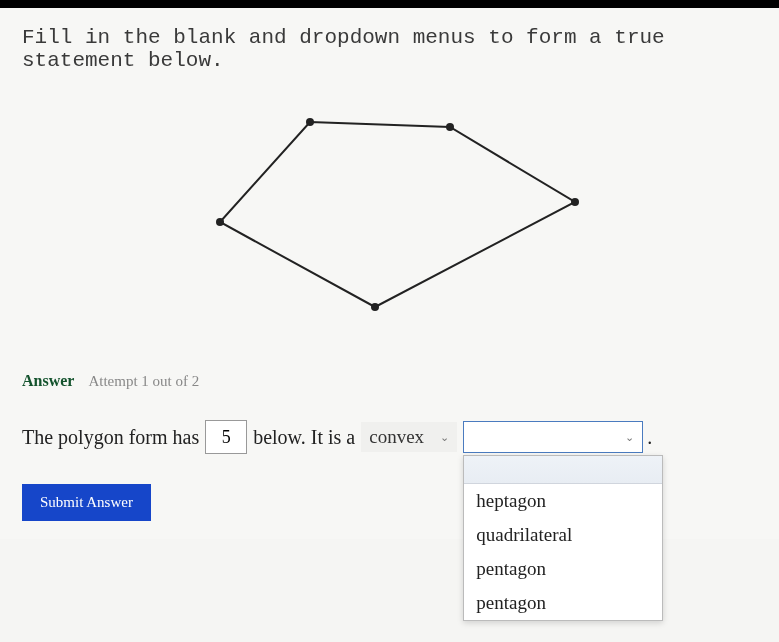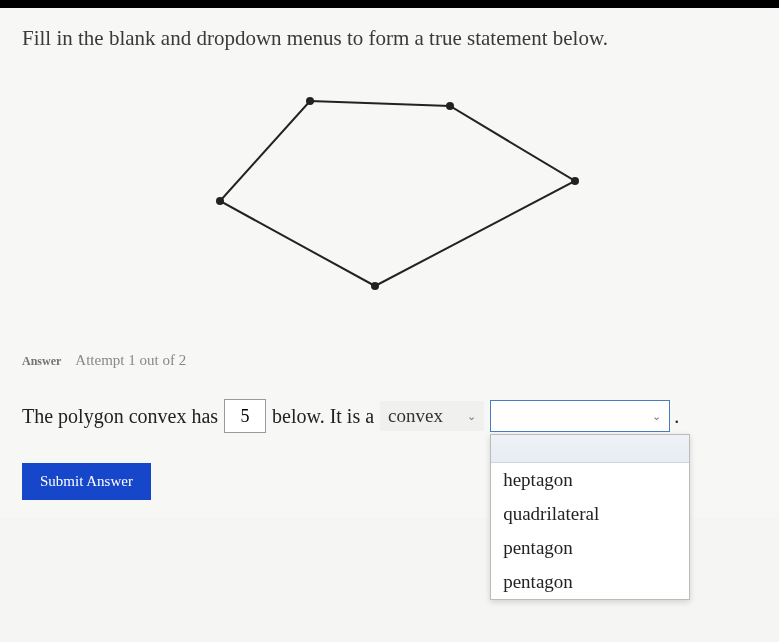--- a/index.html
+++ b/index.html
@@ -18,34 +18,35 @@
       width: 100%;
     }
     .content {
       padding: 18px 22px;
       background: #f7f7f5;
     }
     .instruction {
       font-size: 21px;
       color: #3a3a3a;
       margin-bottom: 30px;
+      font-family: Liberation Mono, monospace;
     }
     .diagram-area {
       display: flex;
       justify-content: center;
       margin: 10px 0 40px 0;
     }
     .answer-header {
       margin-top: 30px;
       margin-bottom: 30px;
     }
     .answer-label {
       font-weight: bold;
-      font-size: 12px;
-      color: #737373;
+      font-size: 16px;
+      color: #14532d;
     }
     .attempt-text {
       font-size: 15px;
       color: #888;
       margin-left: 10px;
       margin-top: 32px;
     }
     .statement-row {
       font-size: 20px;
       color: #222;
@@ -65,21 +66,21 @@
       font-family: inherit;
     }
     .dropdown-static {
       display: inline-flex;
       align-items: center;
       padding: 4px 8px;
       background: #f0f0ee;
       border: none;
       font-size: 19px;
       color: #333;
-      gap: 24px;
+      gap: 16px;
     }
     .chevron {
       font-size: 11px;
       color: #777;
     }
     .dropdown-open-wrap {
       position: relative;
       display: inline-block;
     }
     .dropdown-field {
@@ -147,21 +148,21 @@
       <circle cx="190" cy="200" r="4" fill="#222"></circle>
     </svg>
   </div>
 
   <div class="answer-header">
     <span class="answer-label">Answer</span>
     <span class="attempt-text">Attempt 1 out of 2</span>
   </div>
 
   <div class="statement-row">
-    <span>The polygon convex has</span>
+    <span>The polygon form has</span>
     <input class="number-input" type="text" value="5" style="">
     <span>below. It is a</span>
 
     <span class="dropdown-static">
       <span>convex</span>
       <span class="chevron">⌄</span>
     </span>
 
     <span class="dropdown-open-wrap">
       <div class="dropdown-field">

